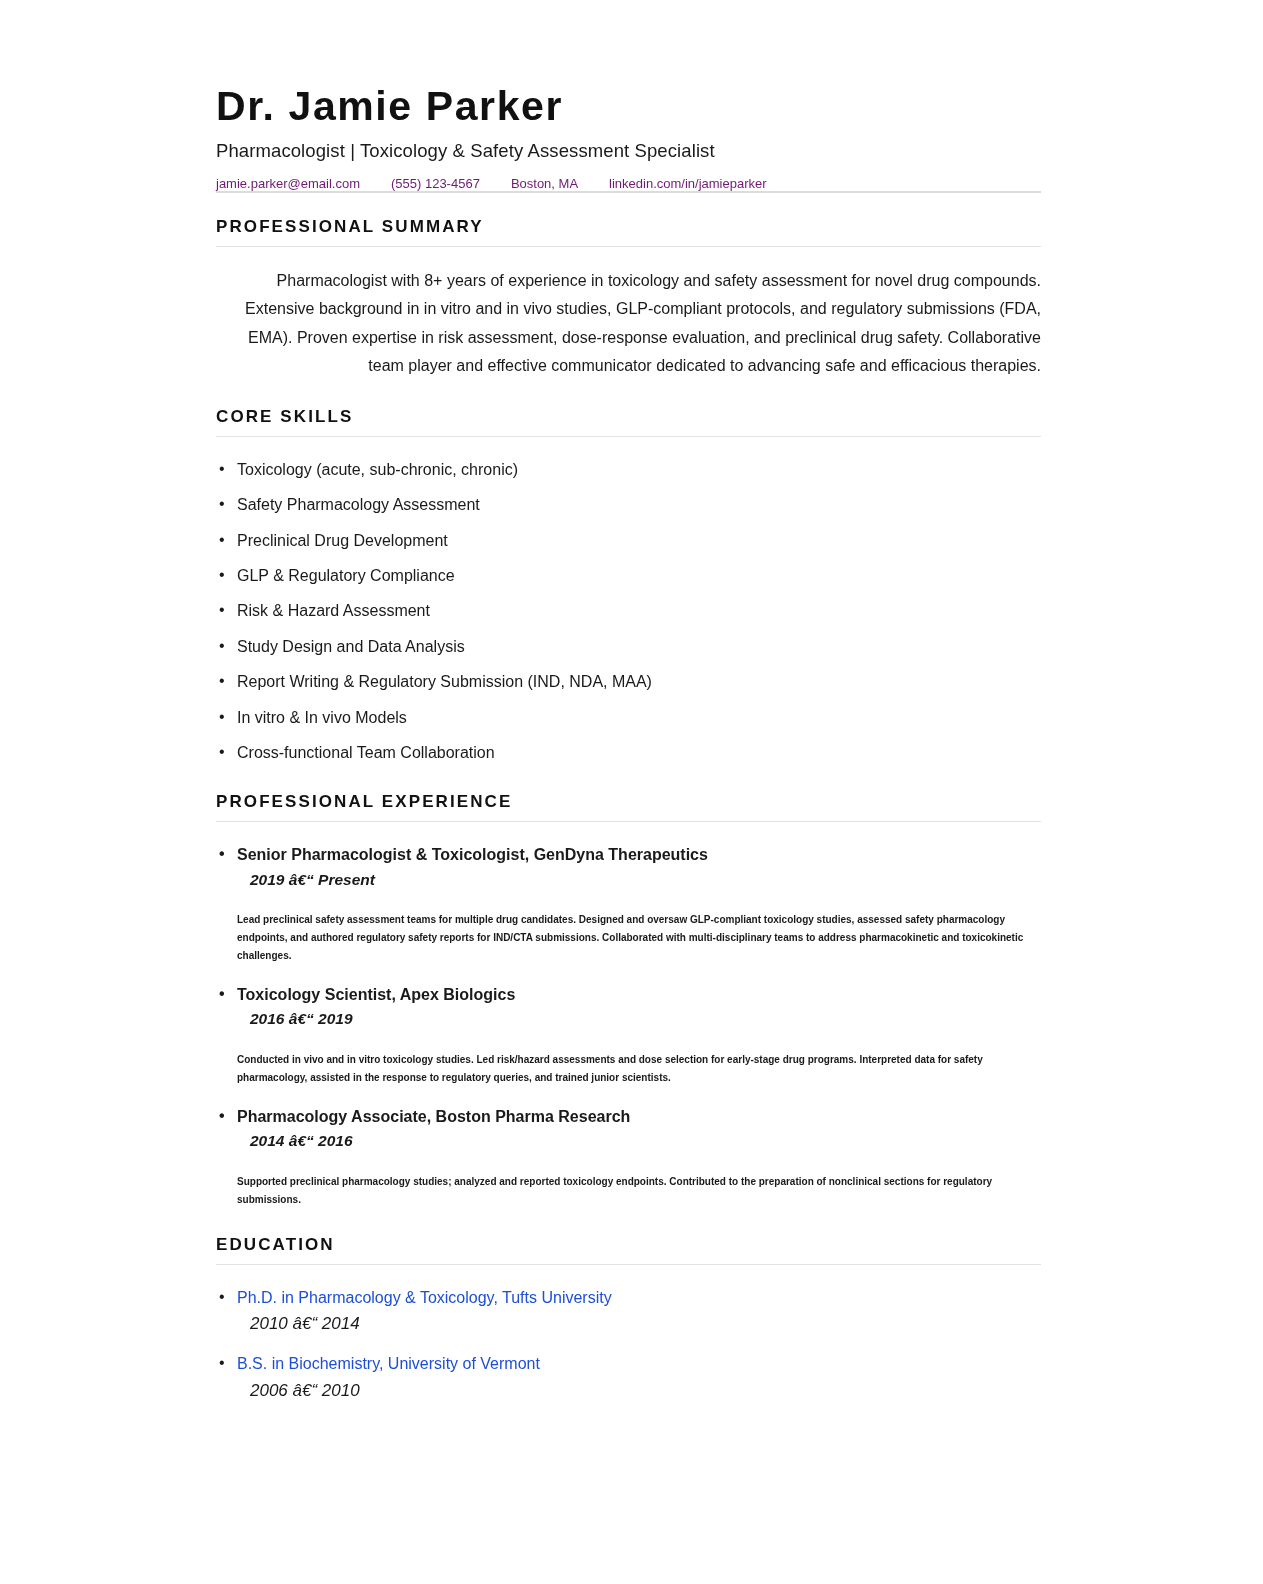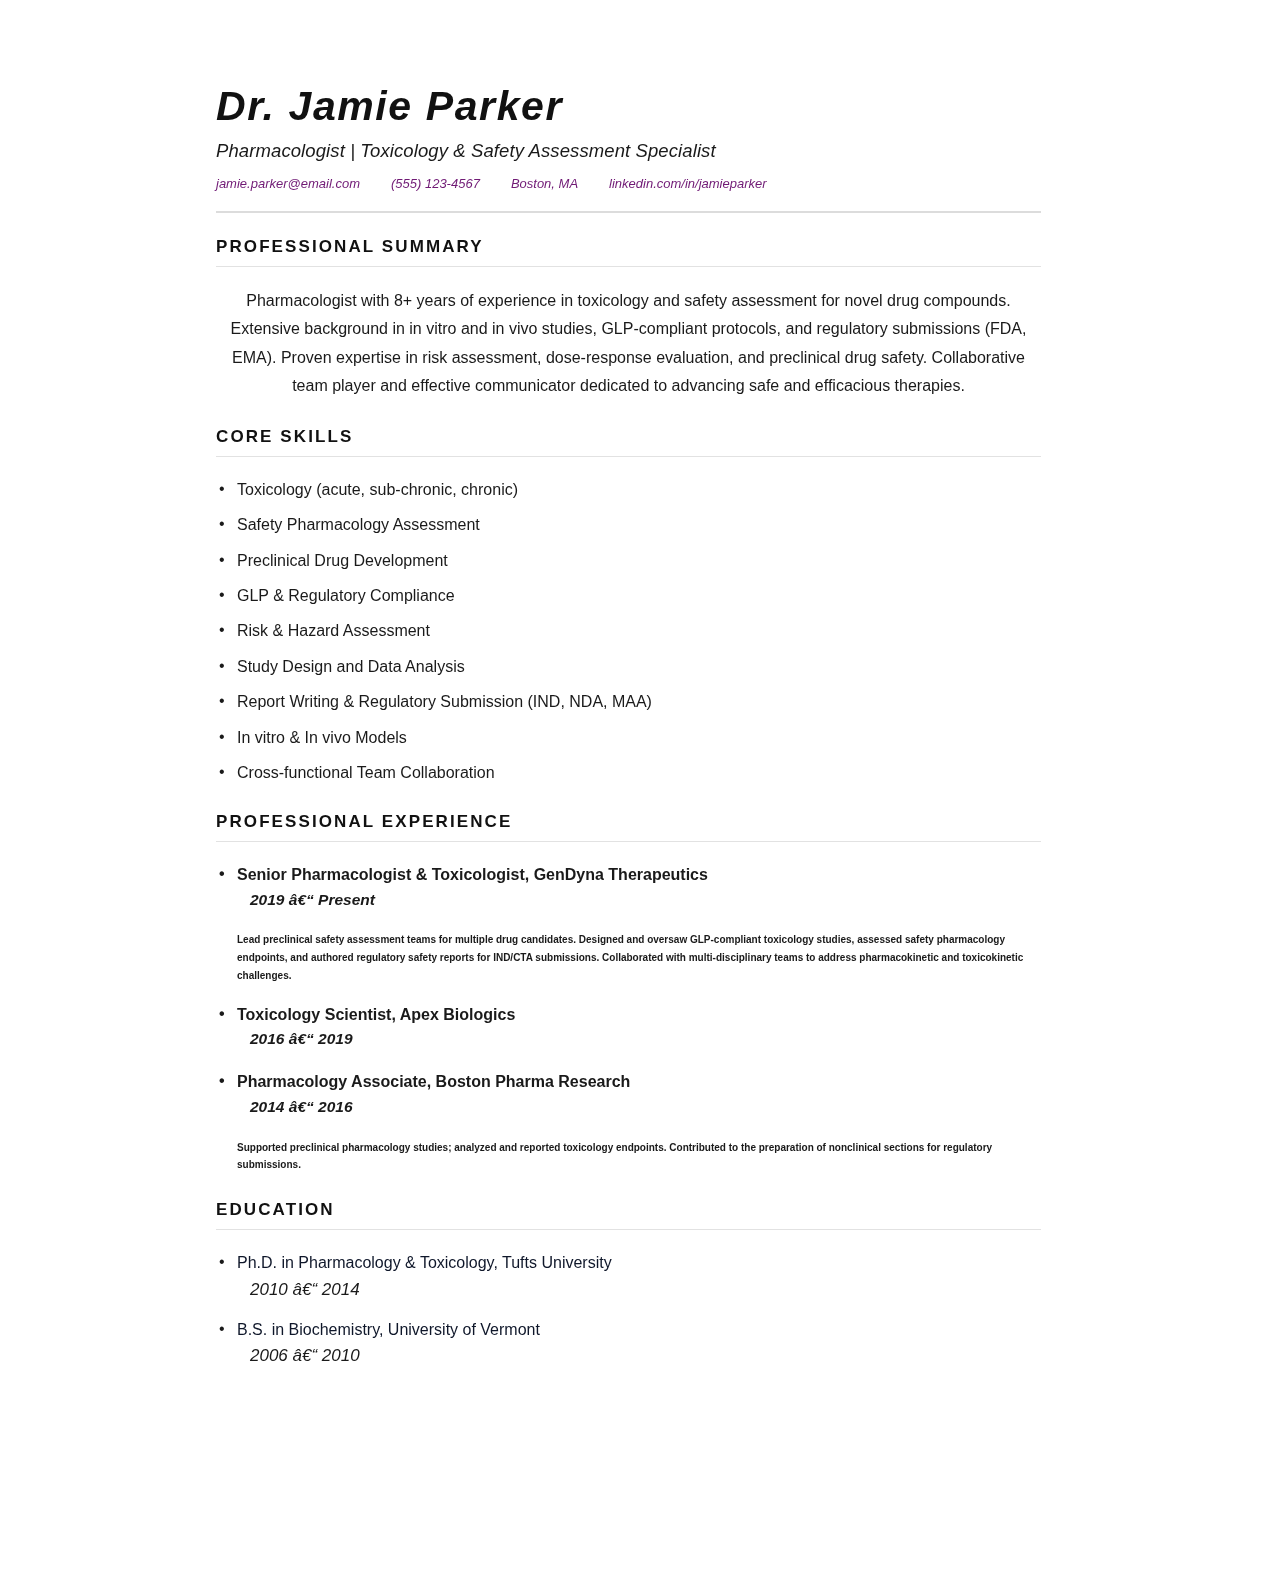--- a/index.html
+++ b/index.html
@@ -19,24 +19,22 @@
     width: 1263px;
     height: 1584px;
     box-sizing: border-box;
     padding: 84px 222px 0 216px;
     background: #ffffff;
     position: relative;
   }
 
   
   .resume-header {
-    padding-bottom: 20px;
     border-bottom: 2px solid #dcdcdc;
     margin-bottom: 24px;
-    font-style: italic;
   }
   .name {
     font-size: 41px;
     font-weight: bold;
     letter-spacing: 1.6px;
     line-height: 1.12;
     margin: 0 0 10px 0;
     color: #111111;
   }
   .headline {
@@ -71,21 +69,21 @@
     background: #e2e2e2;
     margin-bottom: 20px;
   }
 
   
   .summary-text {
     font-size: 16px;
     line-height: 1.78;
     margin: 0;
     color: #1a1a1a;
-    text-align: center;
+    text-align: right;
   }
 
   
   ul.bullets {
     list-style: none;
     margin: 0;
     padding: 0;
   }
   ul.bullets > li {
     position: relative;
@@ -128,21 +126,21 @@
     margin-top: 19px;
     color: #1a1a1a;
   }
 
   
   .edu-list > li { margin-bottom: 14px; }
   .edu-list > li:last-child { margin-bottom: 0; }
   .edu-degree {
     font-size: 16px;
     line-height: 1.6;
-    color: #0f172a;
+    color: #1d4ed8;
   }
   .edu-dates {
     font-size: 17px;
     font-style: italic;
     line-height: 1.6;
     margin-left: 13px;
     color: #1a1a1a;
   }
 </style>
 </head>
@@ -188,20 +186,21 @@
     <div class="section-rule"></div>
     <ul class="bullets exp-list">
       <li>
         <div class="exp-title">Senior Pharmacologist &amp; Toxicologist, GenDyna Therapeutics</div>
         <div class="exp-dates">2019 â€“ Present</div>
         <div class="exp-desc">Lead preclinical safety assessment teams for multiple drug candidates. Designed and oversaw GLP-compliant toxicology studies, assessed safety pharmacology endpoints, and authored regulatory safety reports for IND/CTA submissions. Collaborated with multi-disciplinary teams to address pharmacokinetic and toxicokinetic challenges.</div>
       </li>
       <li>
         <div class="exp-title">Toxicology Scientist, Apex Biologics</div>
         <div class="exp-dates">2016 â€“ 2019</div>
+        <div class="exp-desc">Conducted in vivo and in vitro toxicology studies. Led risk/hazard assessments and dose selection for early-stage drug programs. Interpreted data for safety pharmacology, assisted in the response to regulatory queries, and trained junior scientists.</div>
       </li>
       <li>
         <div class="exp-title">Pharmacology Associate, Boston Pharma Research</div>
         <div class="exp-dates">2014 â€“ 2016</div>
         <div class="exp-desc">Supported preclinical pharmacology studies; analyzed and reported toxicology endpoints. Contributed to the preparation of nonclinical sections for regulatory submissions.</div>
       </li>
     </ul>
   </div>
 
   <div class="section">

